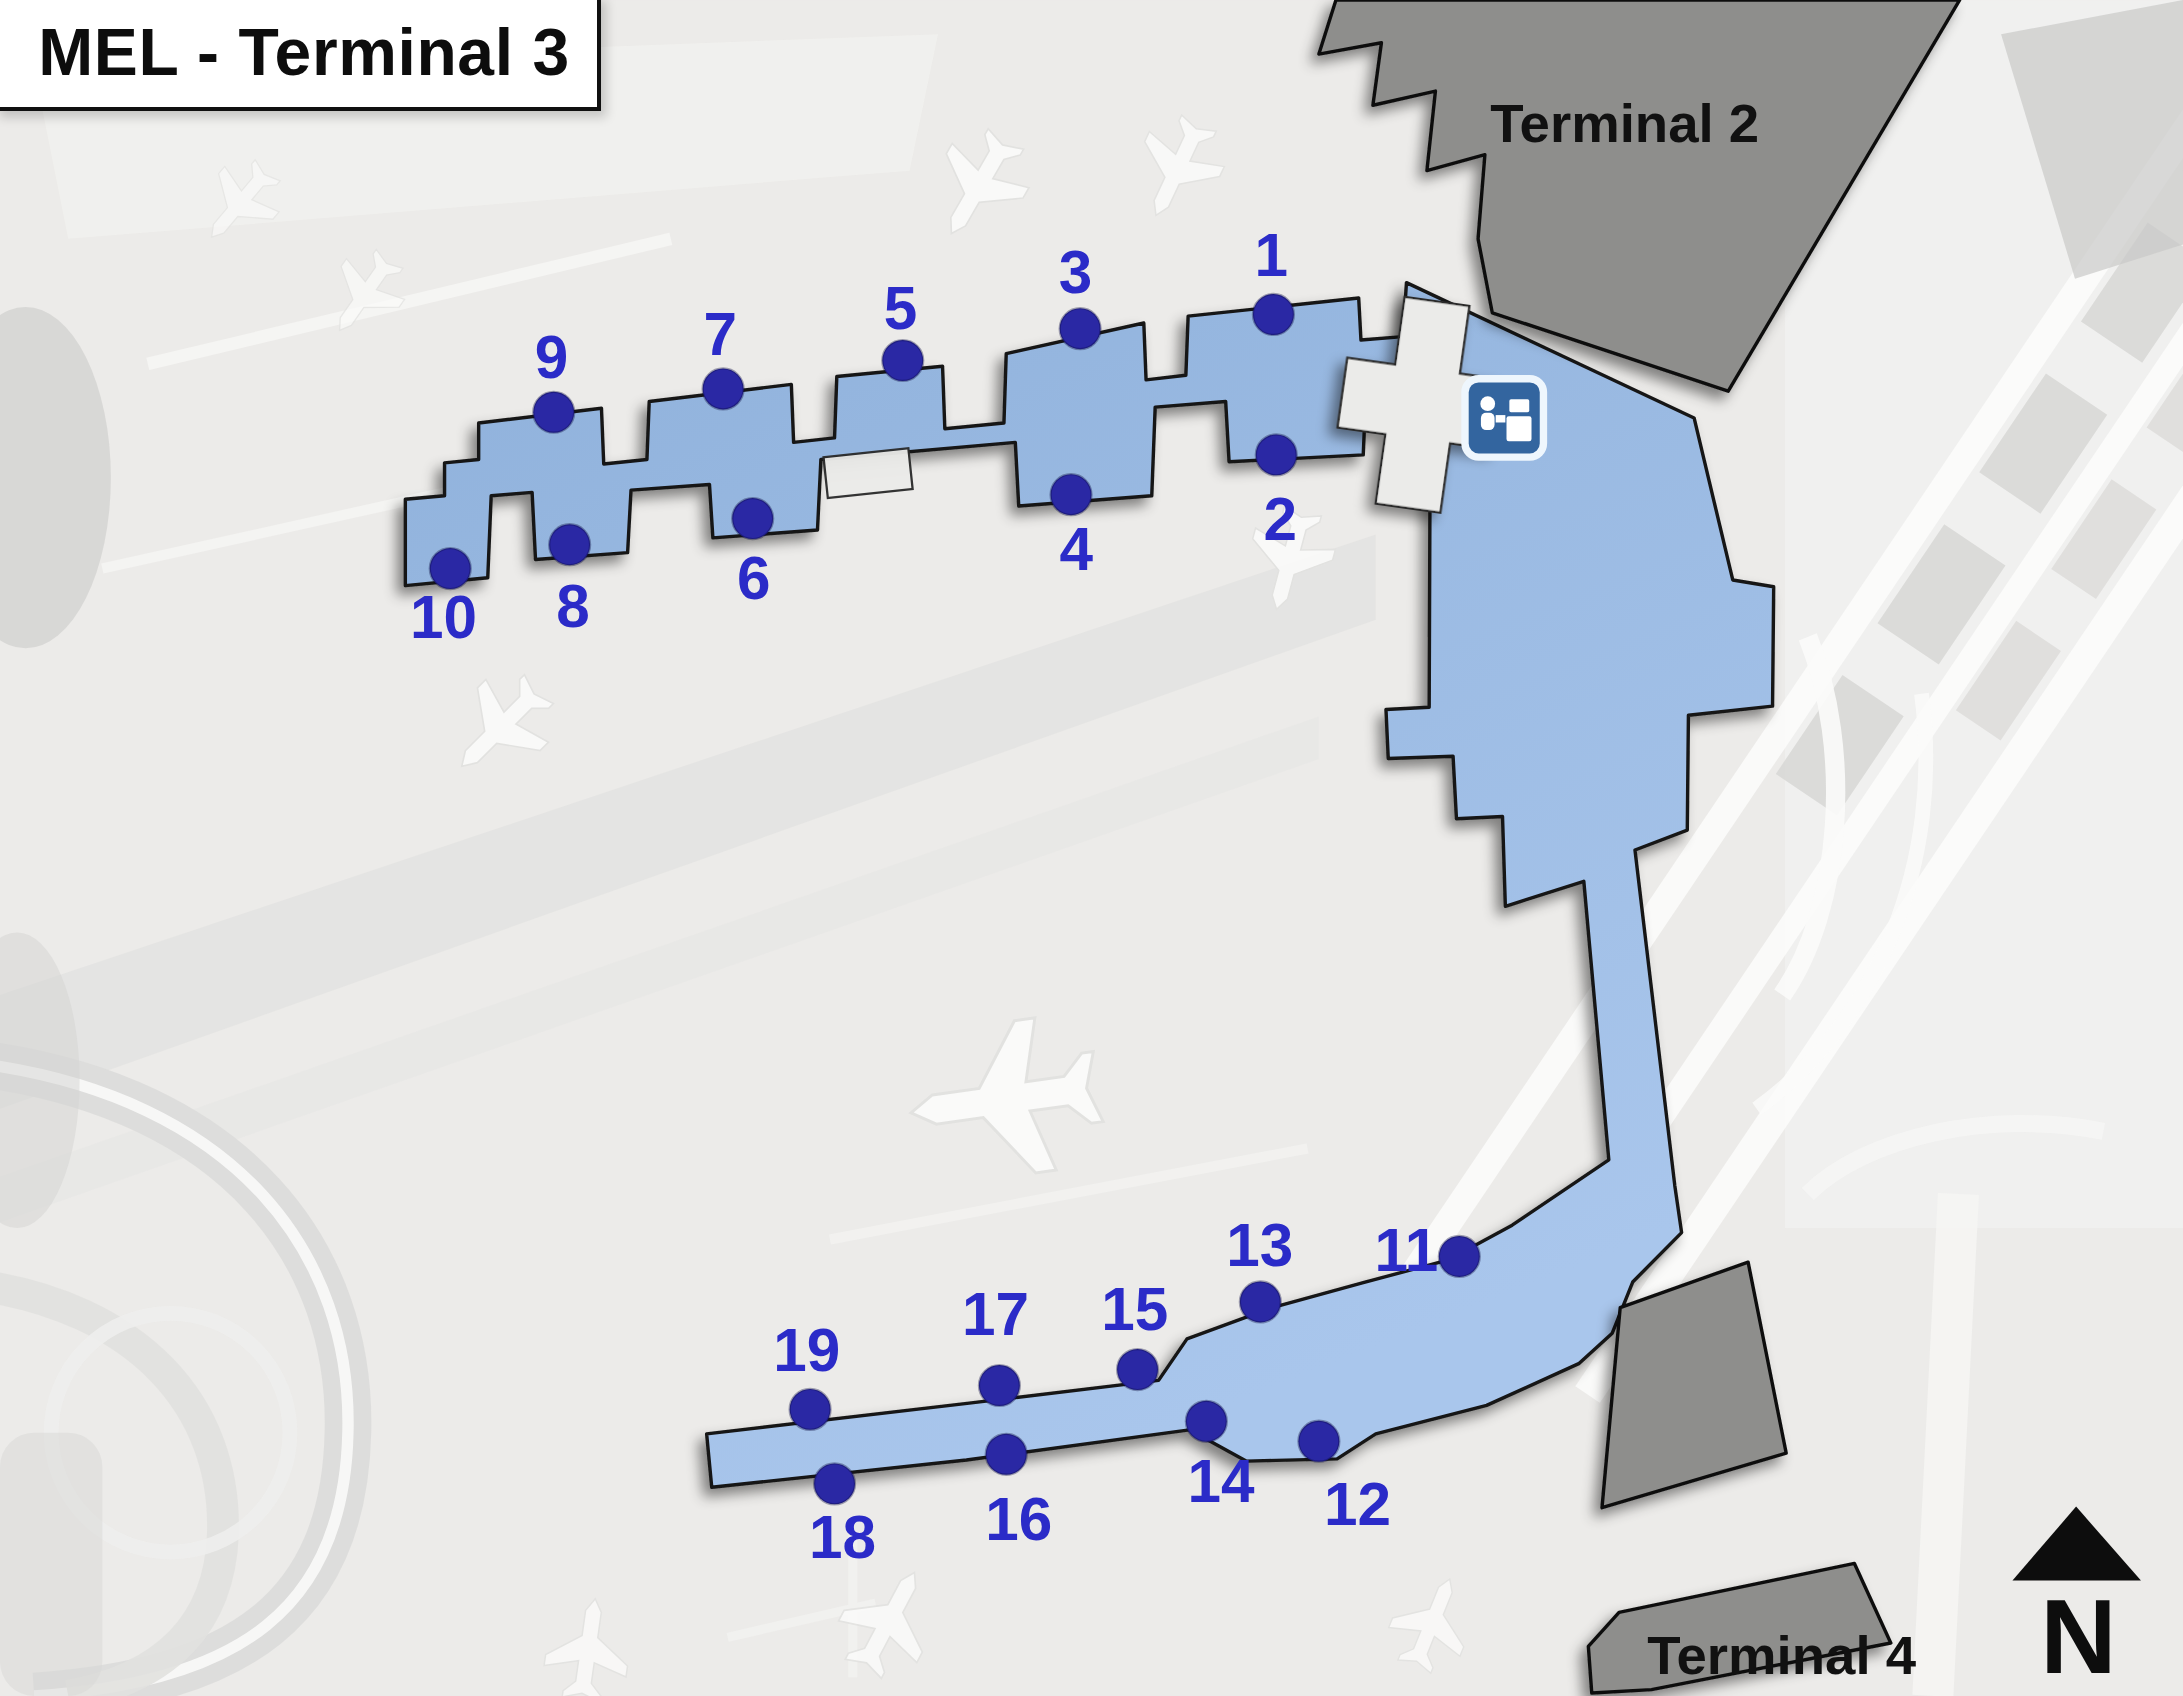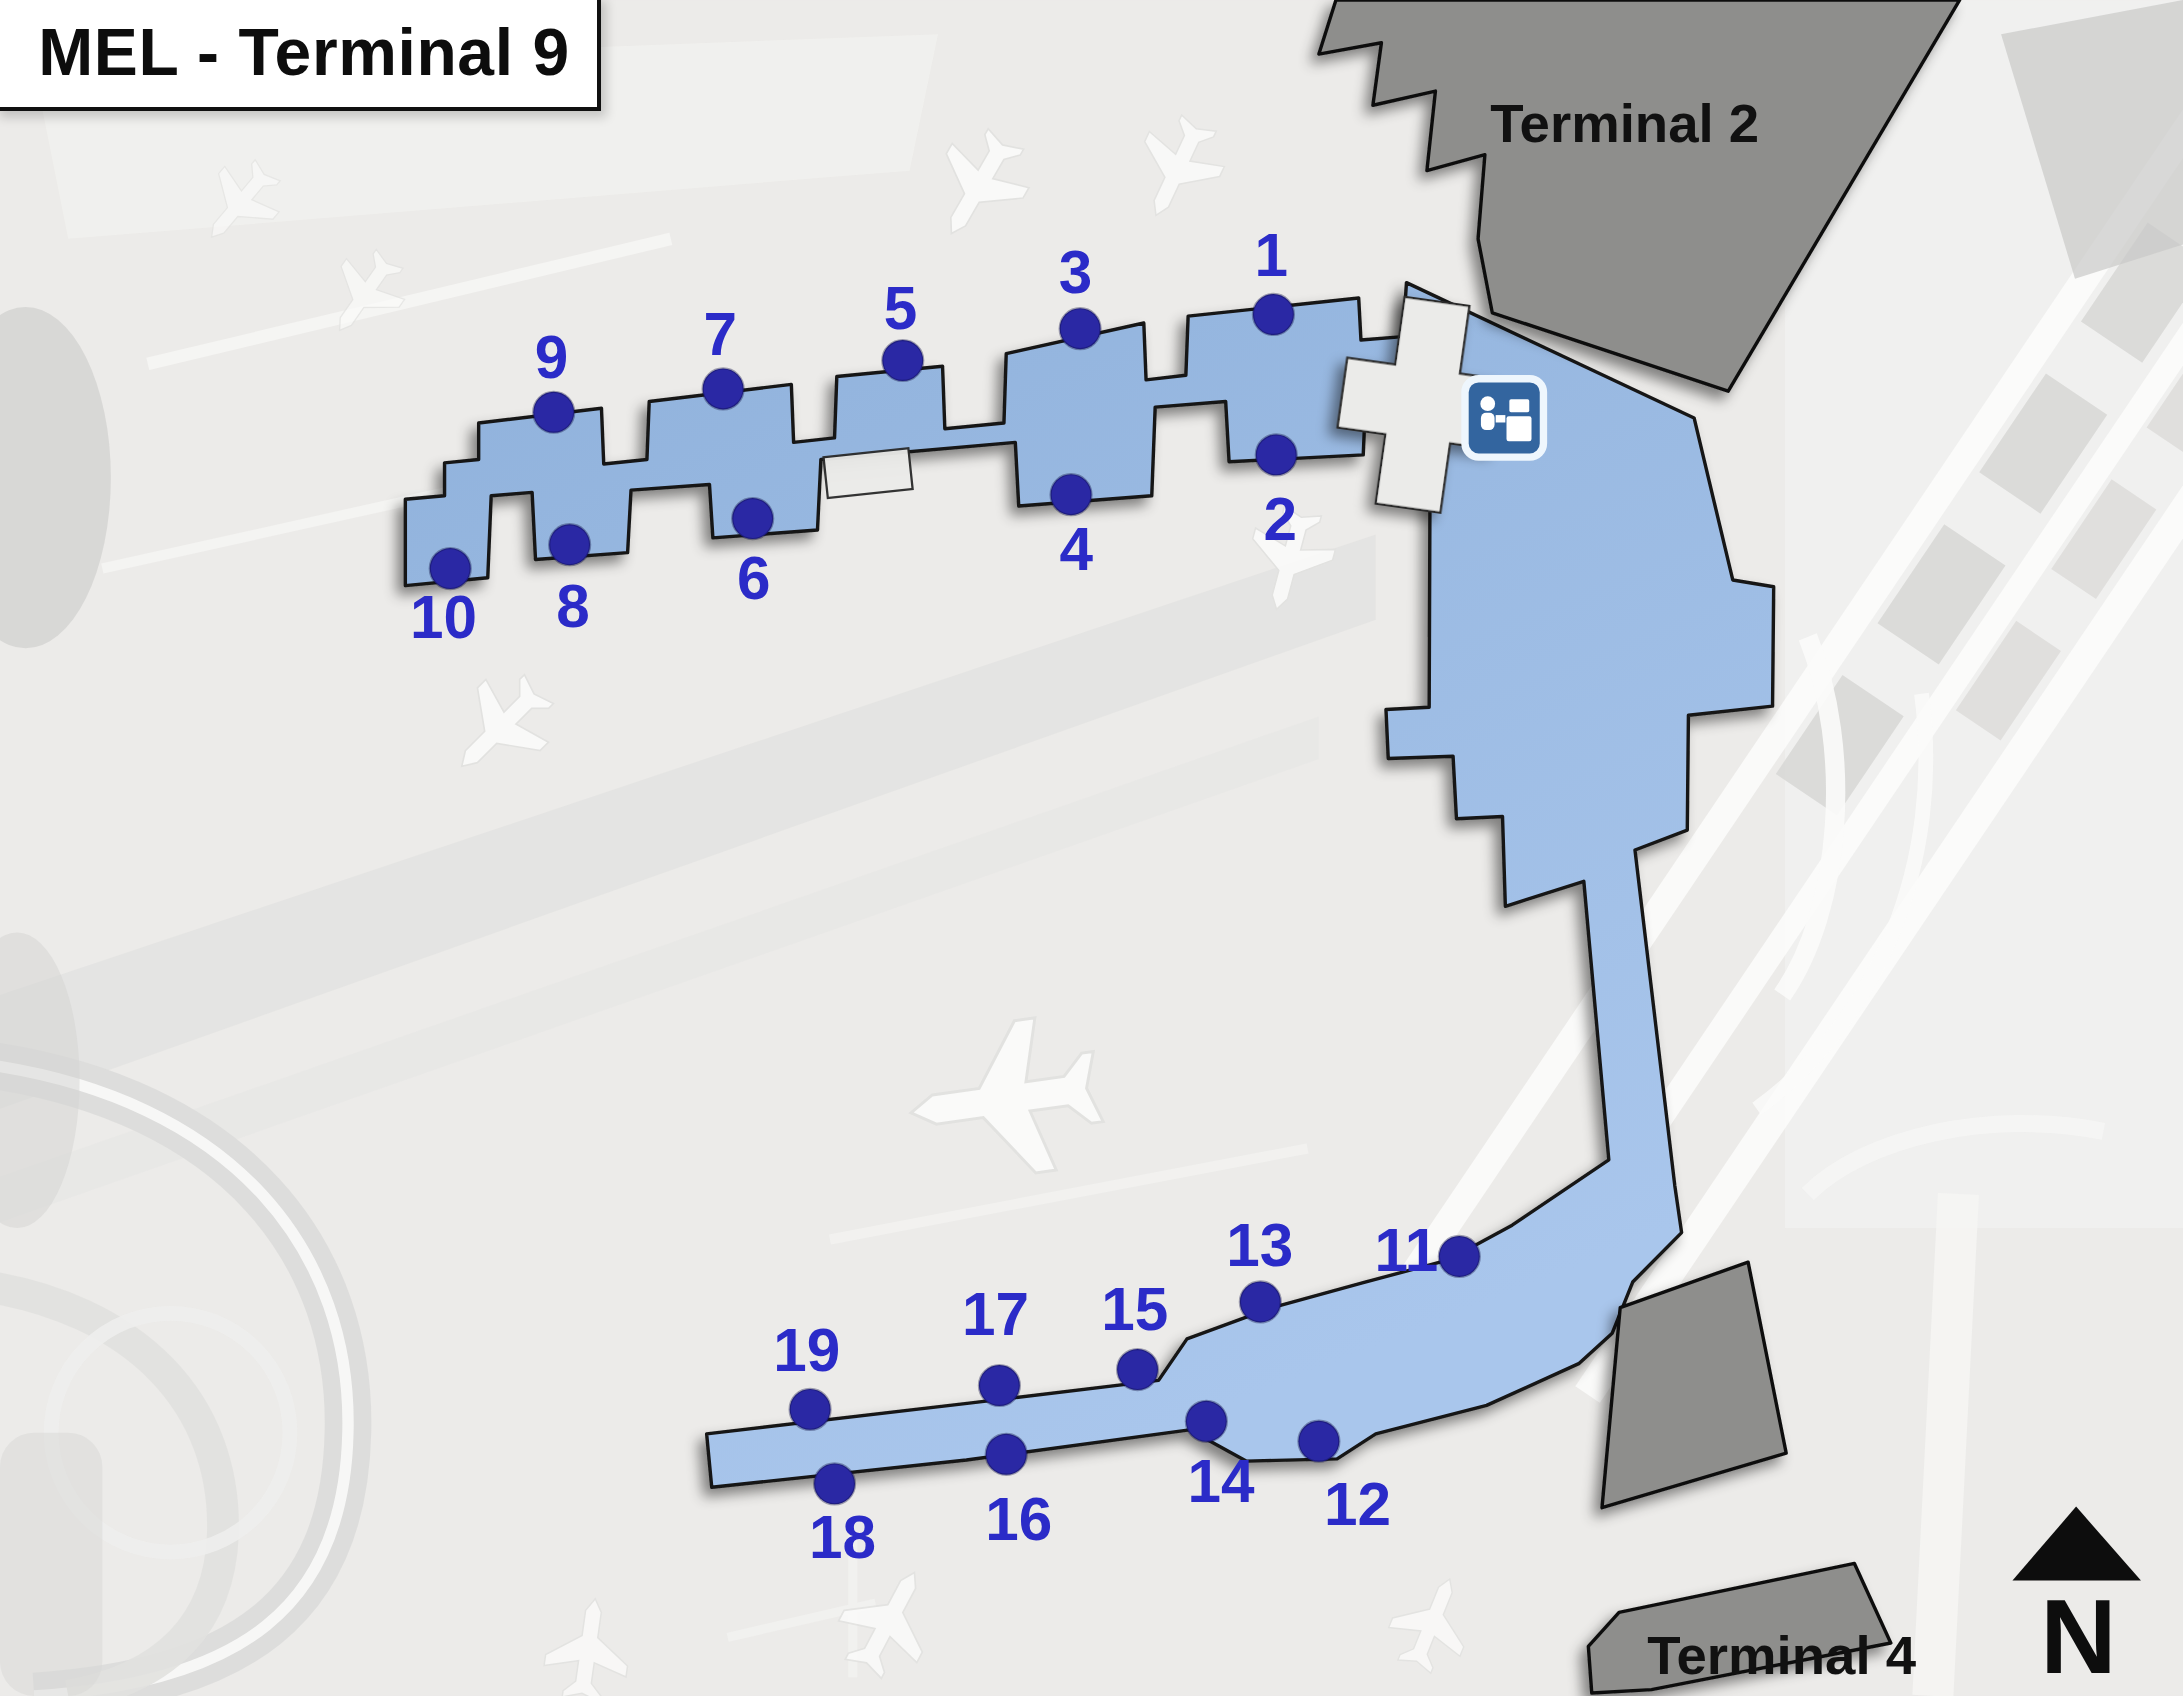--- a/index.html
+++ b/index.html
@@ -179,16 +179,16 @@
         <circle cx="1758" cy="2437" r="36" class="gate-dot"></circle>
         <text x="1751" y="2348" class="gate-label">17</text>
         <circle cx="1468" cy="2610" r="36" class="gate-dot"></circle>
         <text x="1482" y="2740" class="gate-label">18</text>
         <circle cx="1425" cy="2479" r="36" class="gate-dot"></circle>
         <text x="1419" y="2412" class="gate-label">19</text>
       </g>
 </svg>
 
 <div class="title-box">
-  <span>MEL - Terminal 9</span>
+  <span>MEL - Terminal 3</span>
 </div>
 </div>
 
 
 </body></html>

